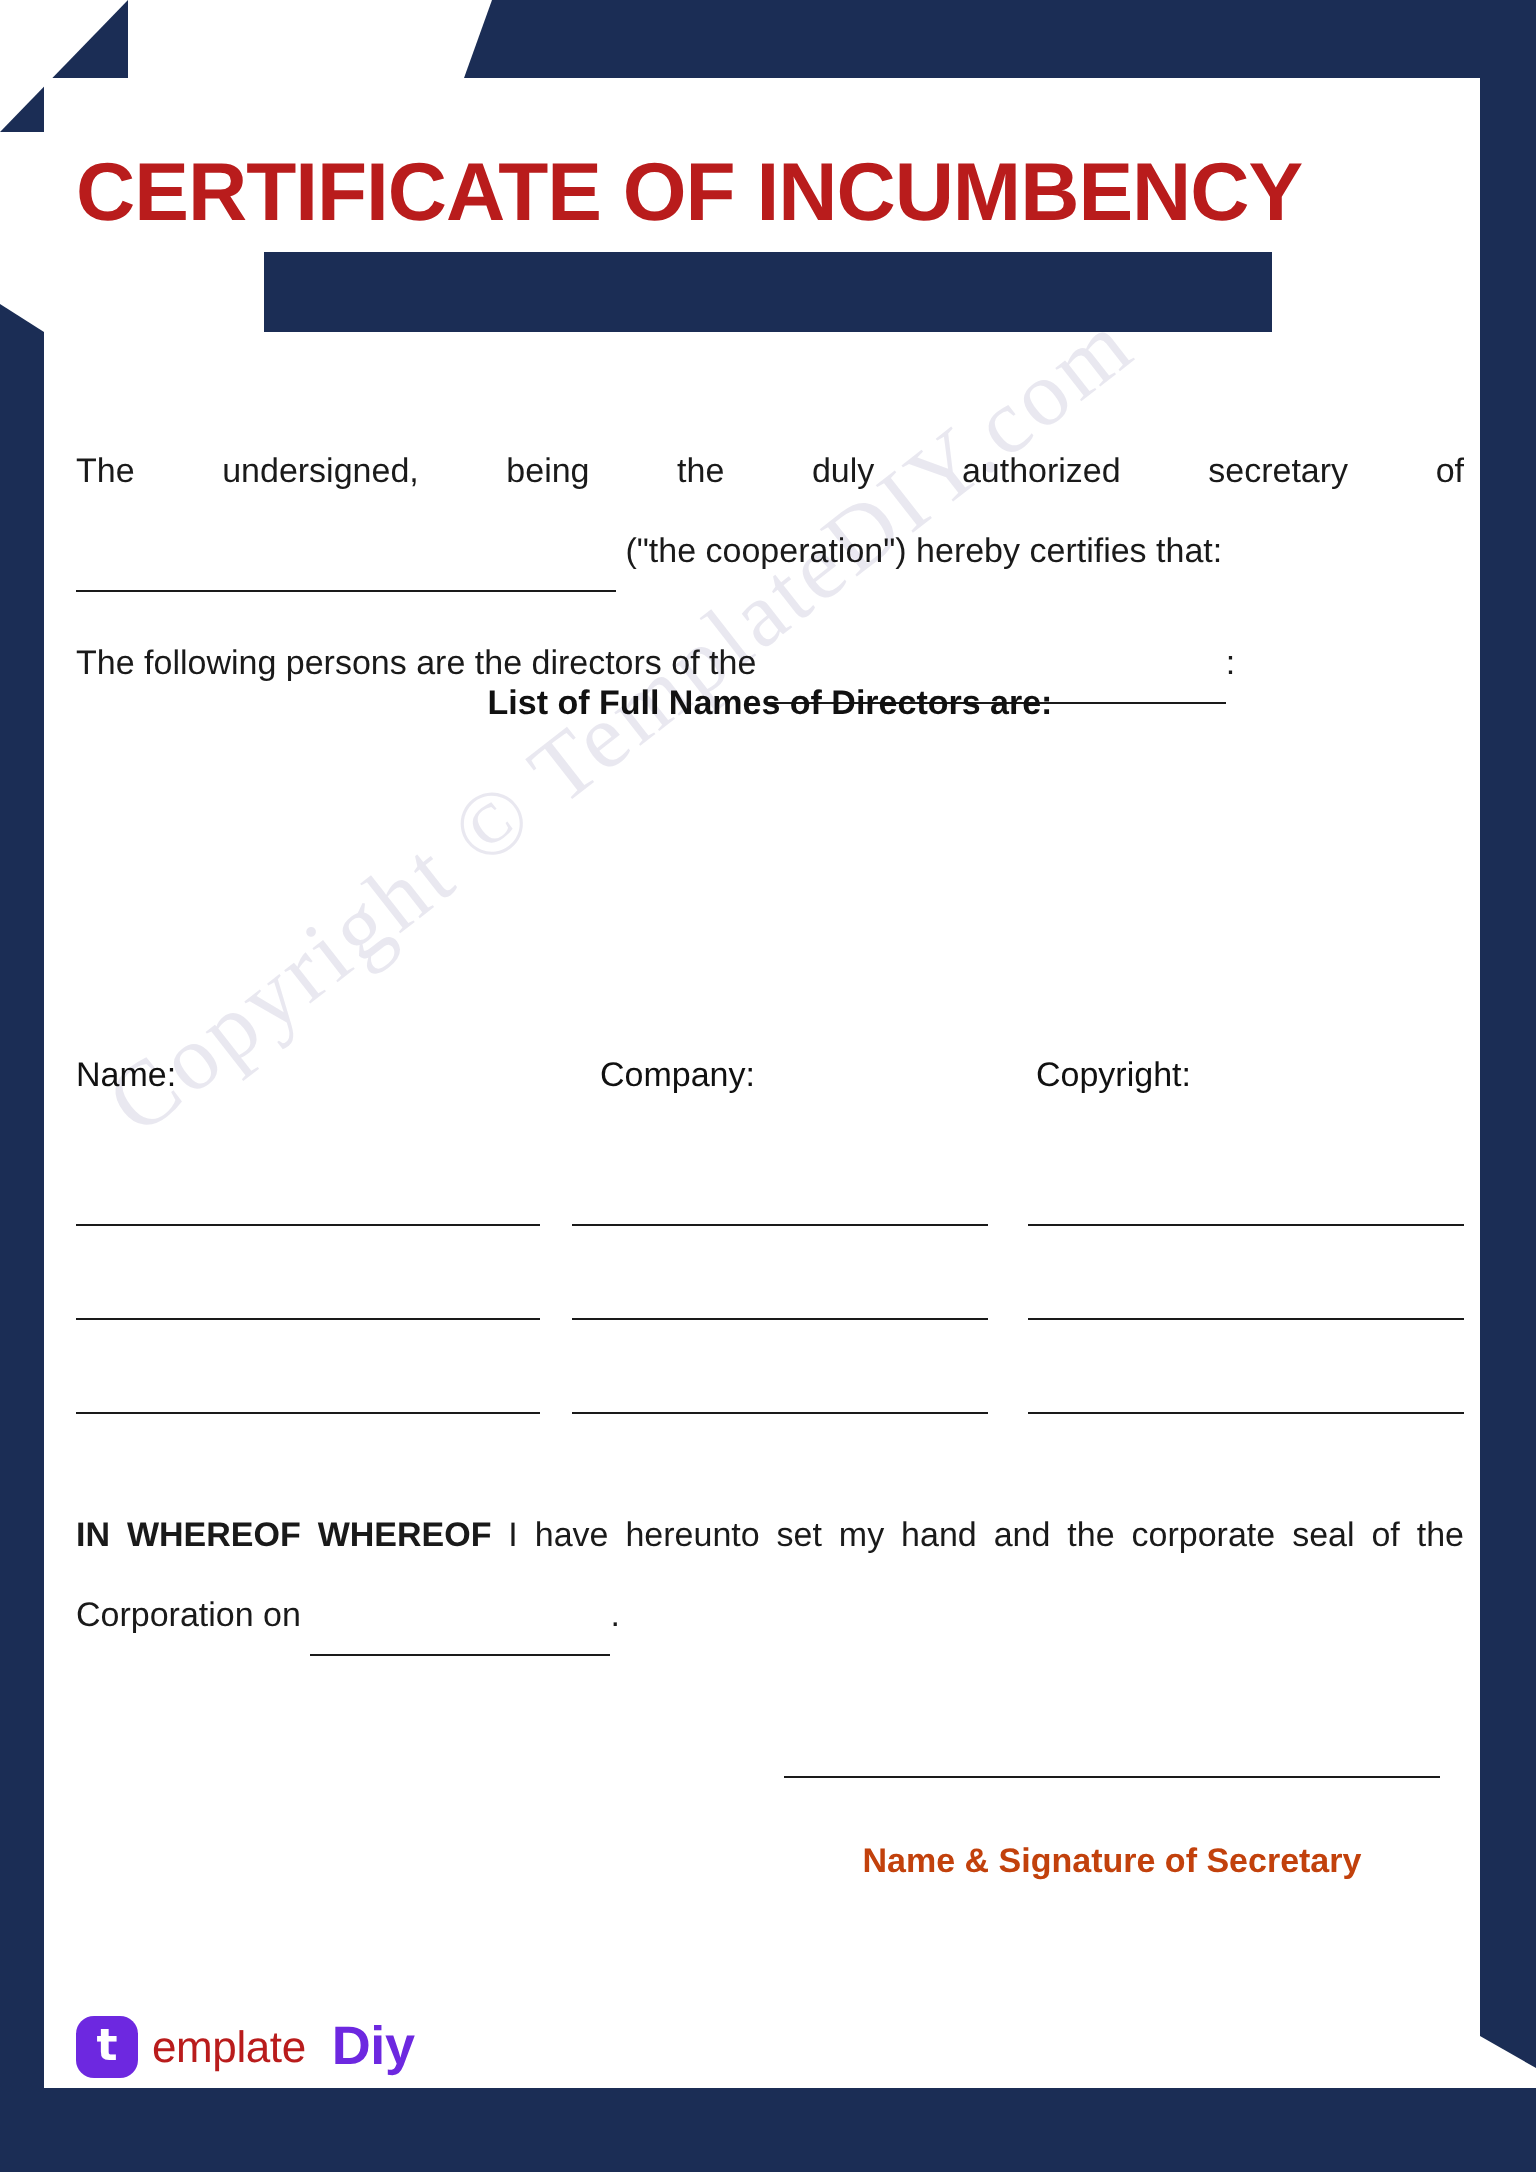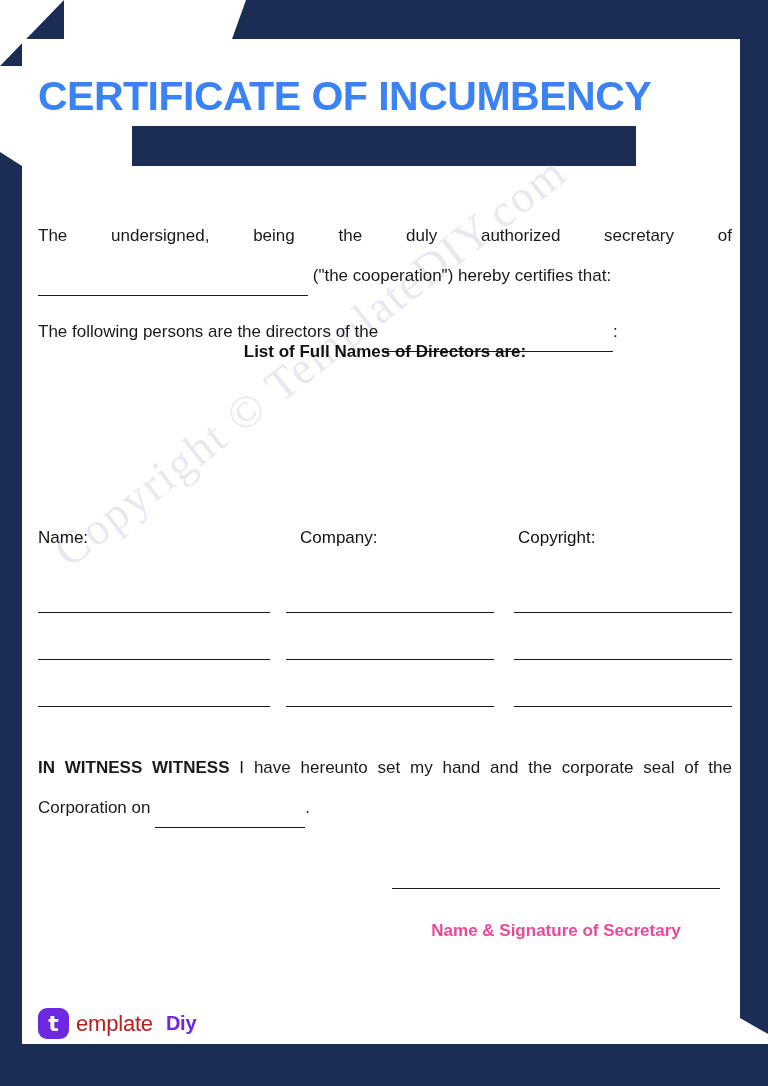--- a/index.html
+++ b/index.html
@@ -100,21 +100,21 @@
     z-index: 10;
   }
 
   #page-title {
     position: absolute;
     left: 38px;
     top: 47px;
     width: 700px;
     font-size: 41px;
     font-weight: bold;
-    color: #3b82f6;
+    color: #b91c1c;
     letter-spacing: -0.5px;
     line-height: 1.1;
     white-space: nowrap;
   }
 
   #title-bar {
     position: absolute;
     left: 132px;
     top: 126px;
     width: 504px;
@@ -205,21 +205,21 @@
     border-bottom: 1.8px solid #1a1a1a;
   }
   #closing-sig-label {
     position: absolute;
     left: 392px;
     top: 921px;
     width: 328px;
     text-align: center;
     font-size: 17px;
     font-weight: bold;
-    color: #ec4899;
+    color: #c2410c;
   }
 
   
   #logo {
     position: absolute;
     left: 38px;
     top: 1008px;
     display: flex;
     align-items: center;
     gap: 7px;
@@ -237,21 +237,21 @@
     justify-content: center;
     line-height: 1;
     font-family: "DejaVu Sans", sans-serif;
   }
   #logo-word-1 {
     font-size: 22px;
     color: #b91c1c;
     letter-spacing: -0.2px;
   }
   #logo-word-2 {
-    font-size: 20px;
+    font-size: 27px;
     font-weight: bold;
     color: #6d28e0;
     margin-left: 6px;
     letter-spacing: -0.2px;
   }
 </style>
 </head>
 <body>
 
 <div id="page">
@@ -296,21 +296,21 @@
         <span class="sig-line col-2"></span>
         <span class="sig-line col-3"></span>
       </div>
       <div class="sig-row">
         <span class="sig-line col-1"></span>
         <span class="sig-line col-2"></span>
         <span class="sig-line col-3"></span>
       </div>
     </div>
 
-    <p class="body-block justified" id="para-4"><b>IN WITNESS WITNESS</b><span> I have hereunto set my hand and the corporate seal of the Corporation on </span><span class="blank blank-short"></span><span>.</span></p>
+    <p class="body-block justified" id="para-4"><b>IN WHEREOF WHEREOF</b><span> I have hereunto set my hand and the corporate seal of the Corporation on </span><span class="blank blank-short"></span><span>.</span></p>
 
     <div id="closing-sig-line"></div>
     <div id="closing-sig-label">Name &amp; Signature of Secretary</div>
 
     <div id="logo">
       <span id="logo-mark">t</span>
       <span id="logo-word-1">emplate</span>
       <span id="logo-word-2">Diy</span>
     </div>
 

